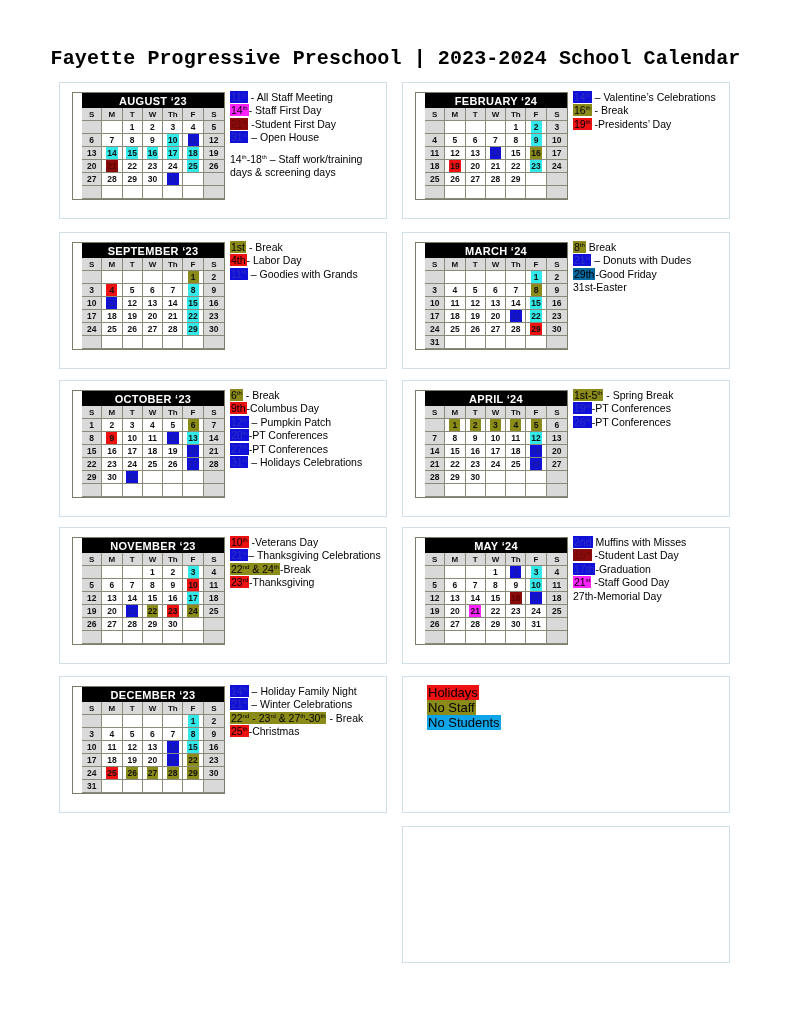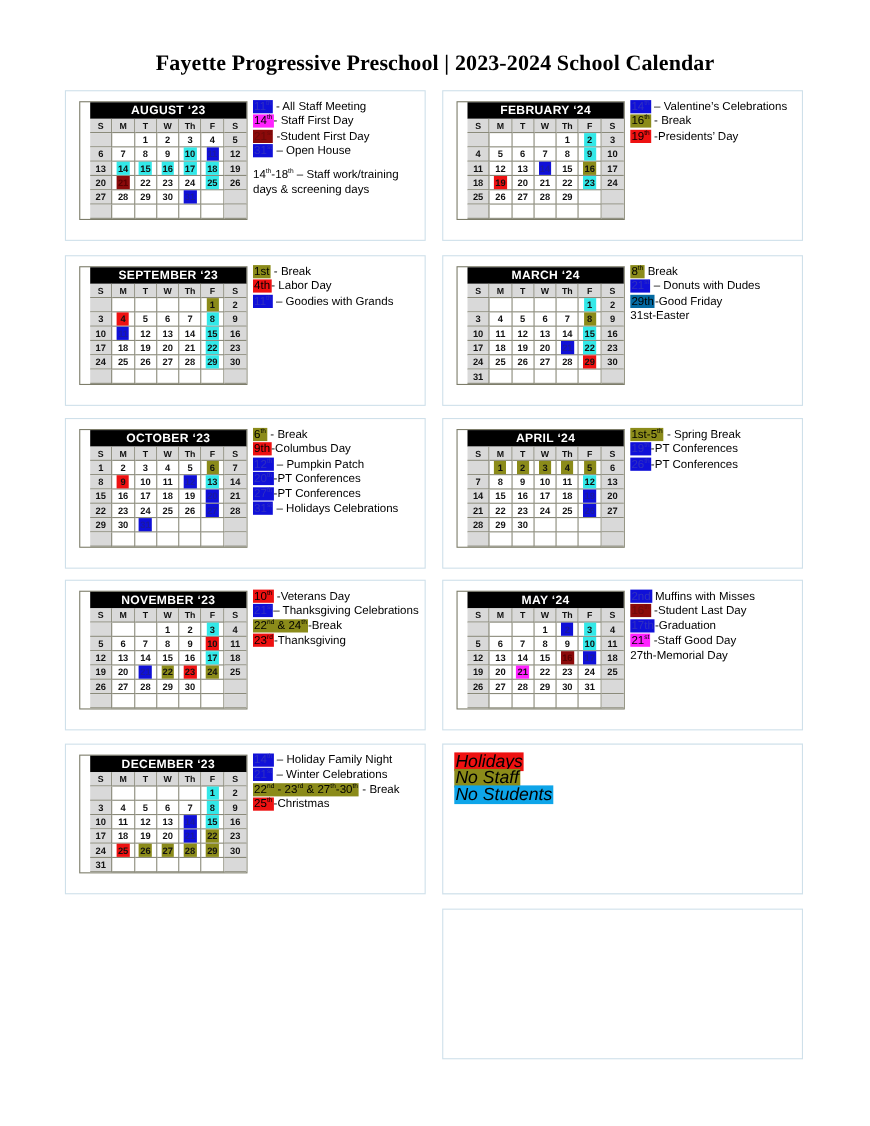--- a/index.html
+++ b/index.html
@@ -2,21 +2,21 @@
 <html><head>
 <meta charset="utf-8">
 <style>
   html, body { margin: 0; padding: 0; }
   body {
     width: 791px; height: 1024px; background: #ffffff; position: relative;
     font-family: "Liberation Sans", sans-serif; color: #000; overflow: hidden;
   }
   .page-title {
     position: absolute; top: 47px; left: 0; width: 791px; text-align: center;
-    font-family: Liberation Serif, serif; font-weight: bold; font-size: 20px; letter-spacing: 0.1px;
+    font-family: Liberation Mono, monospace; font-weight: bold; font-size: 20px; letter-spacing: 0.1px;
   }
   .panel {
     position: absolute; width: 328px; height: 137px;
     border: 1px solid #cfe0ea; background: #fff; box-sizing: border-box;
   }
   .cal {
     position: absolute; left: 12px; top: 9px; width: 142px;
     border: 1px solid #7d7d6a; background: #fff; padding-left: 9px;
   }
   .cal-head {
@@ -34,21 +34,21 @@
   .cell.dow { background: #d9d9d9; font-size: 8px; }
   .cell .hl { display: inline-block; min-width: 9px; padding: 0 1px; line-height: 12px; }
   .legend {
     position: absolute; left: 170px; top: 8px; width: 155px;
     font-size: 10.5px; line-height: 13.4px;
   }
   .legend .item { white-space: nowrap; }
   .legend .wrap { white-space: normal; }
   .legend .tag { padding: 0 1px; }
   .legend .note { margin-top: 8px; white-space: normal; }
-  .key { position: absolute; left: 10px; top: 8px; font-size: 16px; line-height: 15px; font-style: italic; }
+  .key { position: absolute; left: 24px; top: 8px; font-size: 13px; line-height: 15px; }
   .key .row span { padding: 0 1px; }
   sup { font-size: 6px; line-height: 0; }
 </style>
 </head>
 <body>
 
 <div class="page-title">Fayette Progressive Preschool | 2023-2024 School Calendar</div>
 
 <div id="panels">
     <div class="panel" style="left: 59px; top: 82px;">

